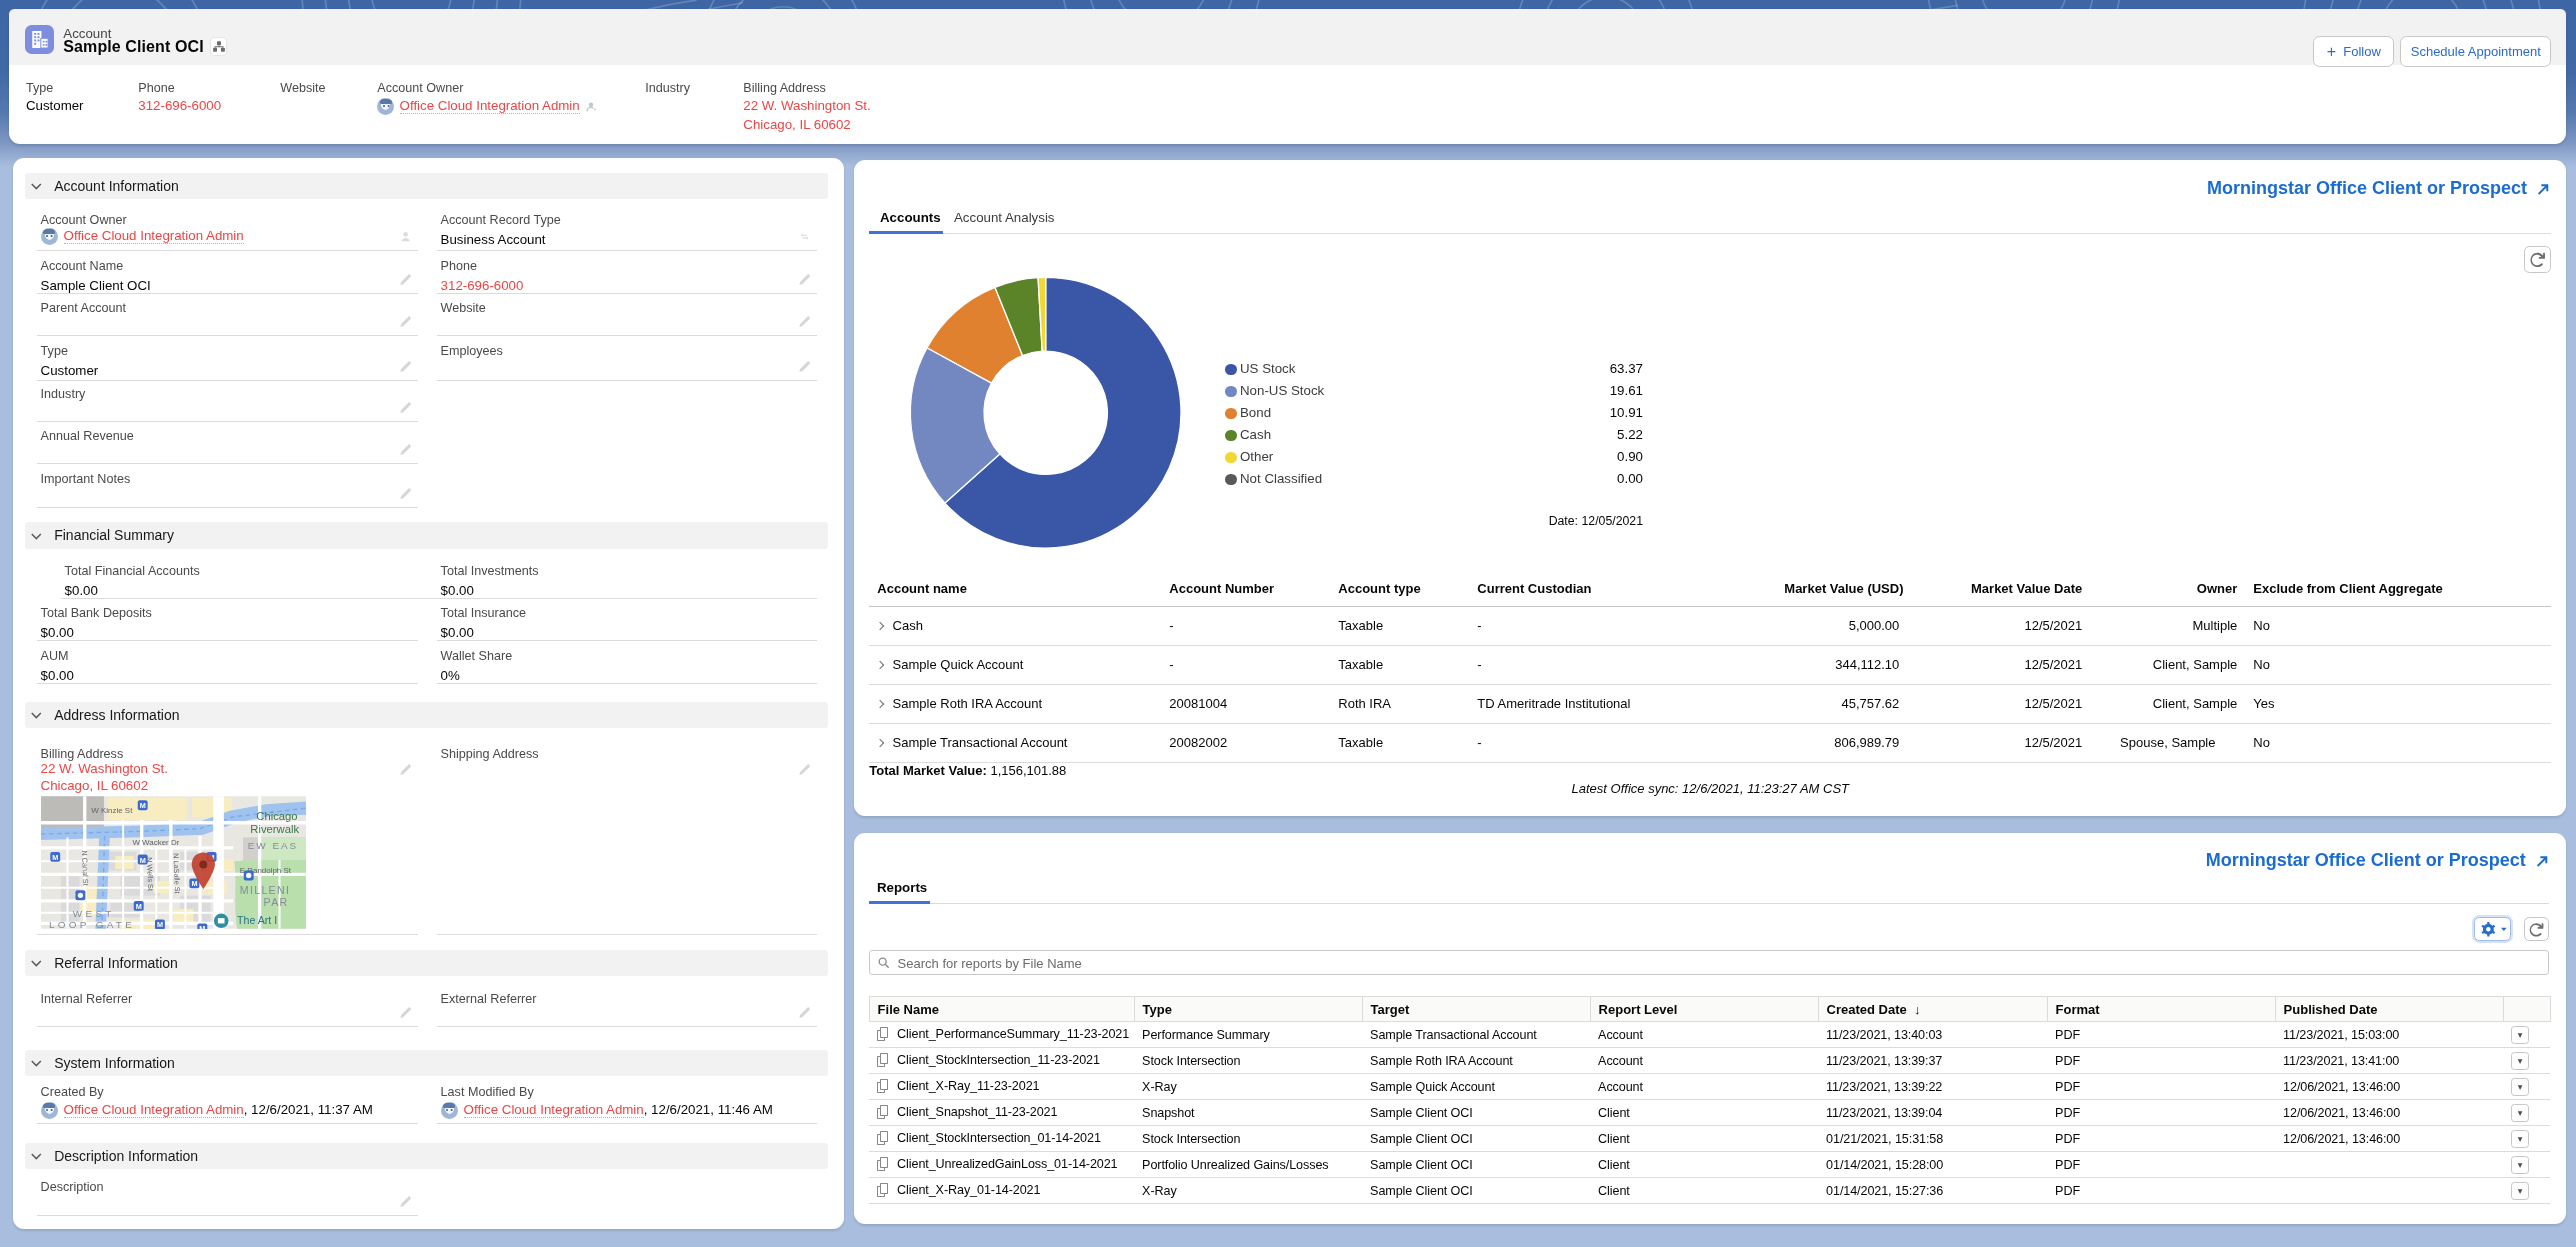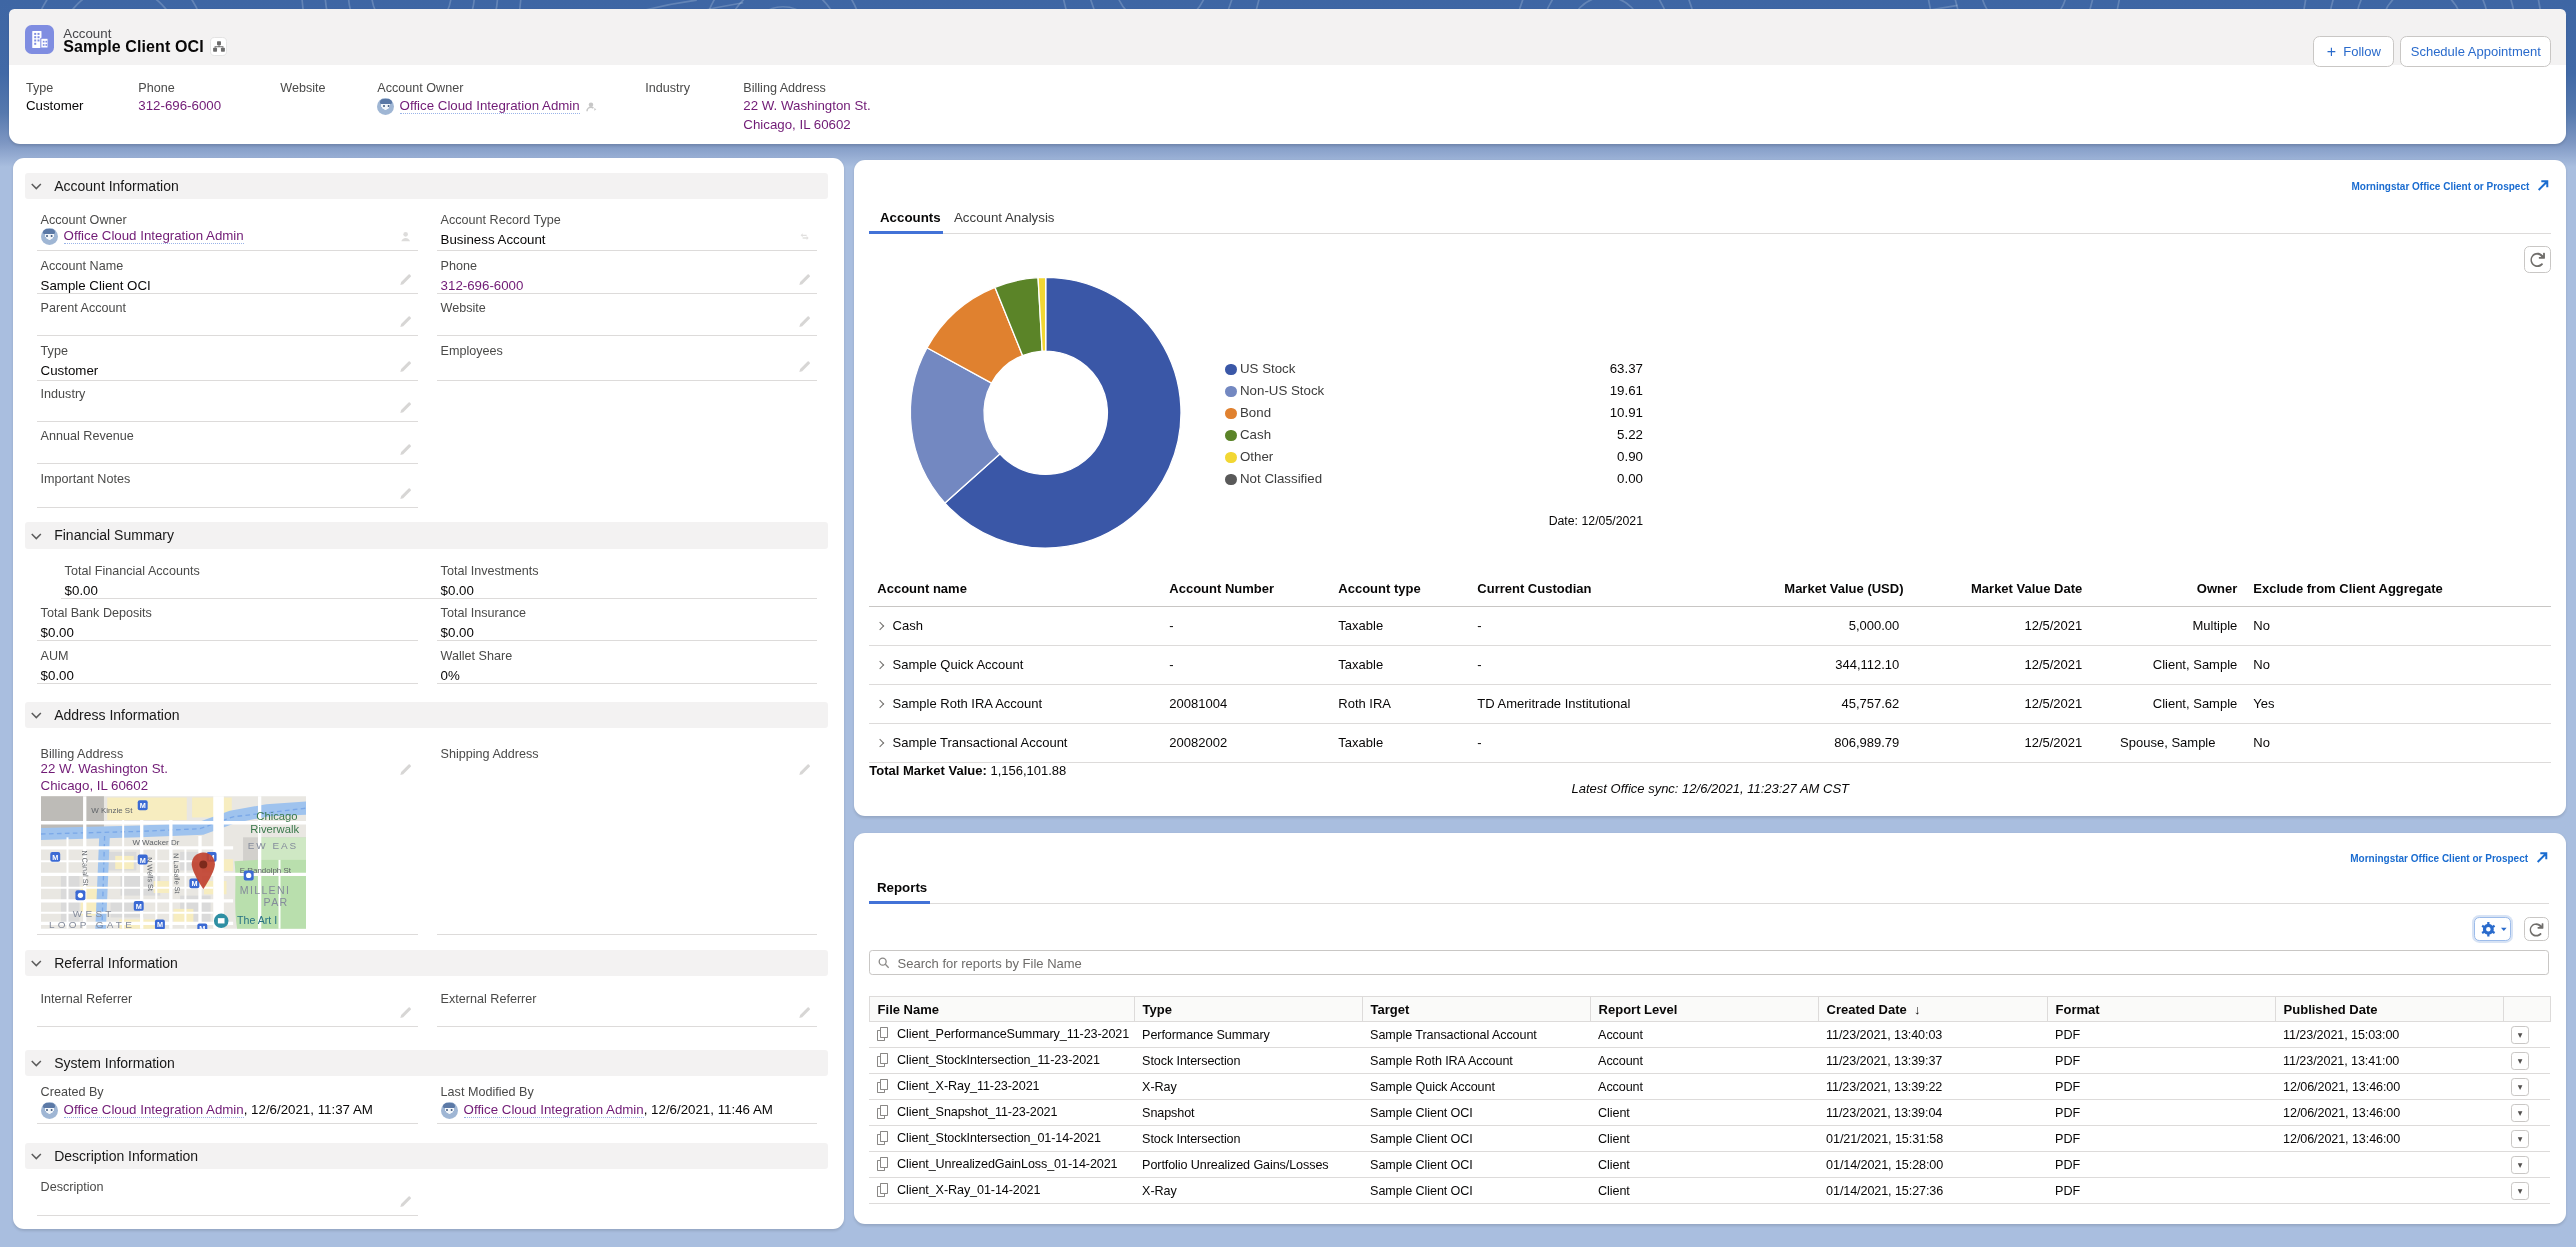--- a/index.html
+++ b/index.html
@@ -8,21 +8,21 @@
   font-family:"Liberation Sans", sans-serif;
   color:#080707;
   background:#a9bedf;
   position:relative;
 }
 .bgband { position:absolute; left:0; top:0; width:2576px; height:212px;
   background:linear-gradient(180deg,#3e66a4 0px,#4169a6 73px,#5679ae 113px,#7e97c3 143px,#a9bedf 167px);
 }
 .card { position:absolute; background:#fff; border-radius:11px; box-shadow:0 1.3px 2.7px rgba(0,0,0,0.12); }
 .lbl { font-size:12.6px; color:#4a4a49; }
-a, .link { color:#701a75; text-decoration:none; }
+a, .link { color:#ef4444; text-decoration:none; }
 
 #hdr { left:9.3px; top:9.3px; width:2557px; height:135px; }
 #hdr .top { position:absolute; left:0; top:0; right:0; height:56px; background:#f3f2f2; border-radius:5.3px 5.3px 0 0; }
 #hdr .ic { position:absolute; left:16px; top:15.3px; width:29px; height:29px; background:#7f8de1; border-radius:6.6px; }
 #hdr .etype { position:absolute; left:54px; top:16.6px; font-size:13.3px; color:#46464a; }
 #hdr .title { position:absolute; left:54px; top:29px; font-size:16px; font-weight:bold; letter-spacing:0.1px; }
 #hdr .hier { position:absolute; left:201px; top:28px; width:17px; height:18.6px; background:#fff; border:0.7px solid #e3e3e3; border-radius:4.6px; }
 .btn { position:absolute; top:26.5px; height:31px; background:#fff; border:0.7px solid #c9c7c5; border-radius:6.6px;
   color:#2a6bcc; font-size:13px; line-height:30px; text-align:center; }
 #btnFollow { left:2304px; width:81px; }
@@ -37,21 +37,21 @@
 .secbar .t { position:absolute; left:29px; }
 .frow { position:absolute; width:381px; border-bottom:0.7px solid #dddbda; }
 .frow .lbl { position:absolute; left:0; top:4px; }
 .frow .val { position:absolute; left:0; top:24px; font-size:13.3px; }
 .pencil { position:absolute; right:5.3px; bottom:6.6px; width:13.3px; height:13.3px; opacity:0.55; }
 svg.gico { display:block; }
 
 table { border-collapse:collapse; font-size:12.6px; }
 th { font-weight:bold; text-align:left; }
 
-.mslink { position:absolute; font-size:10px; font-weight:bold; color:#1a6cd0; }
+.mslink { position:absolute; font-size:18px; font-weight:bold; color:#1a6cd0; }
 .tabtxt { font-size:13.3px; }
 .av25, .avatar-s { display:inline-block; width:17px; height:17px; border-radius:50%;
   background:radial-gradient(circle at 50% 42%, #f2f6fa 0 34%, #9fb6d4 35% 100%);
   position:relative; overflow:hidden; }
 .av25::before, .avatar-s::before { content:""; position:absolute; left:2.7px; top:1.3px; width:12px; height:4.6px;
   border-radius:6px 6px 2.7px 2.7px; background:#5b79a6; }
 .av25::after, .avatar-s::after { content:""; position:absolute; left:5.3px; top:7.3px; width:2px; height:2px;
   border-radius:50%; background:#41597e; box-shadow:4.6px 0 0 #41597e; }
 .iconbtn { position:absolute; background:#fff; border:0.7px solid #c9c7c5; border-radius:5.3px; }
 .legrow { position:absolute; left:370px; width:419px; height:22px; font-size:13.3px; color:#3c3c3c; }

